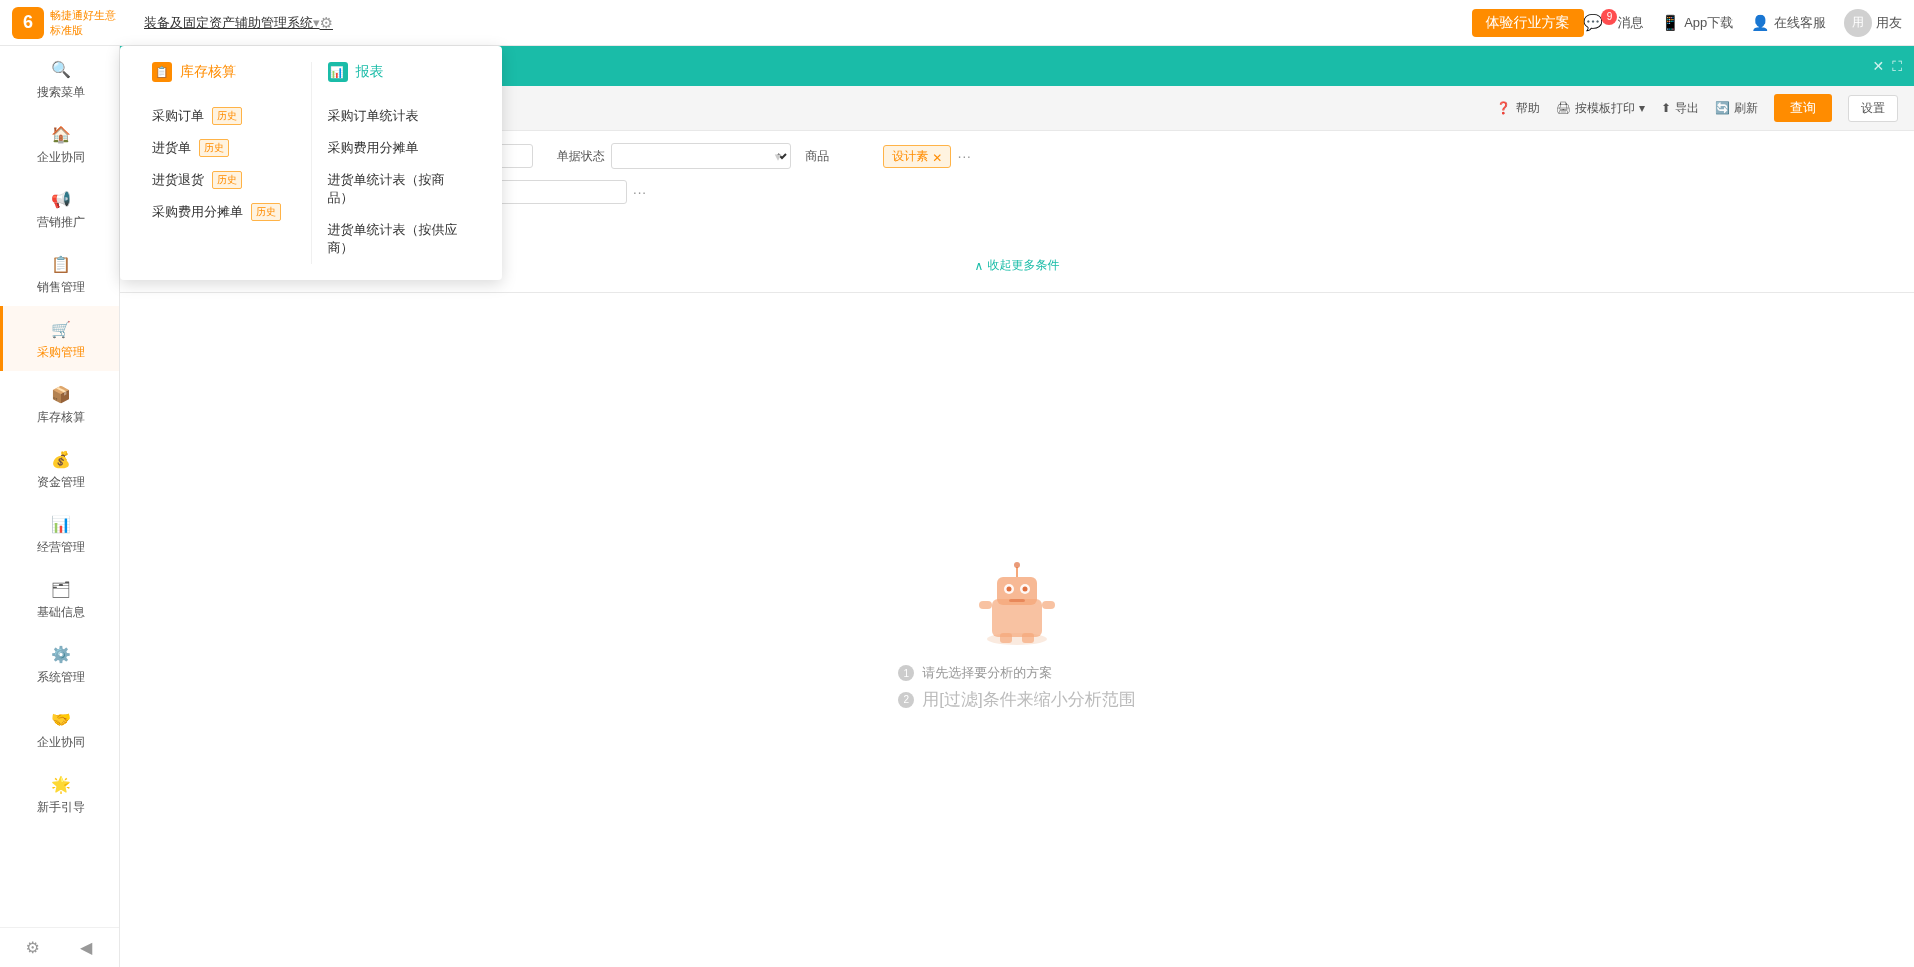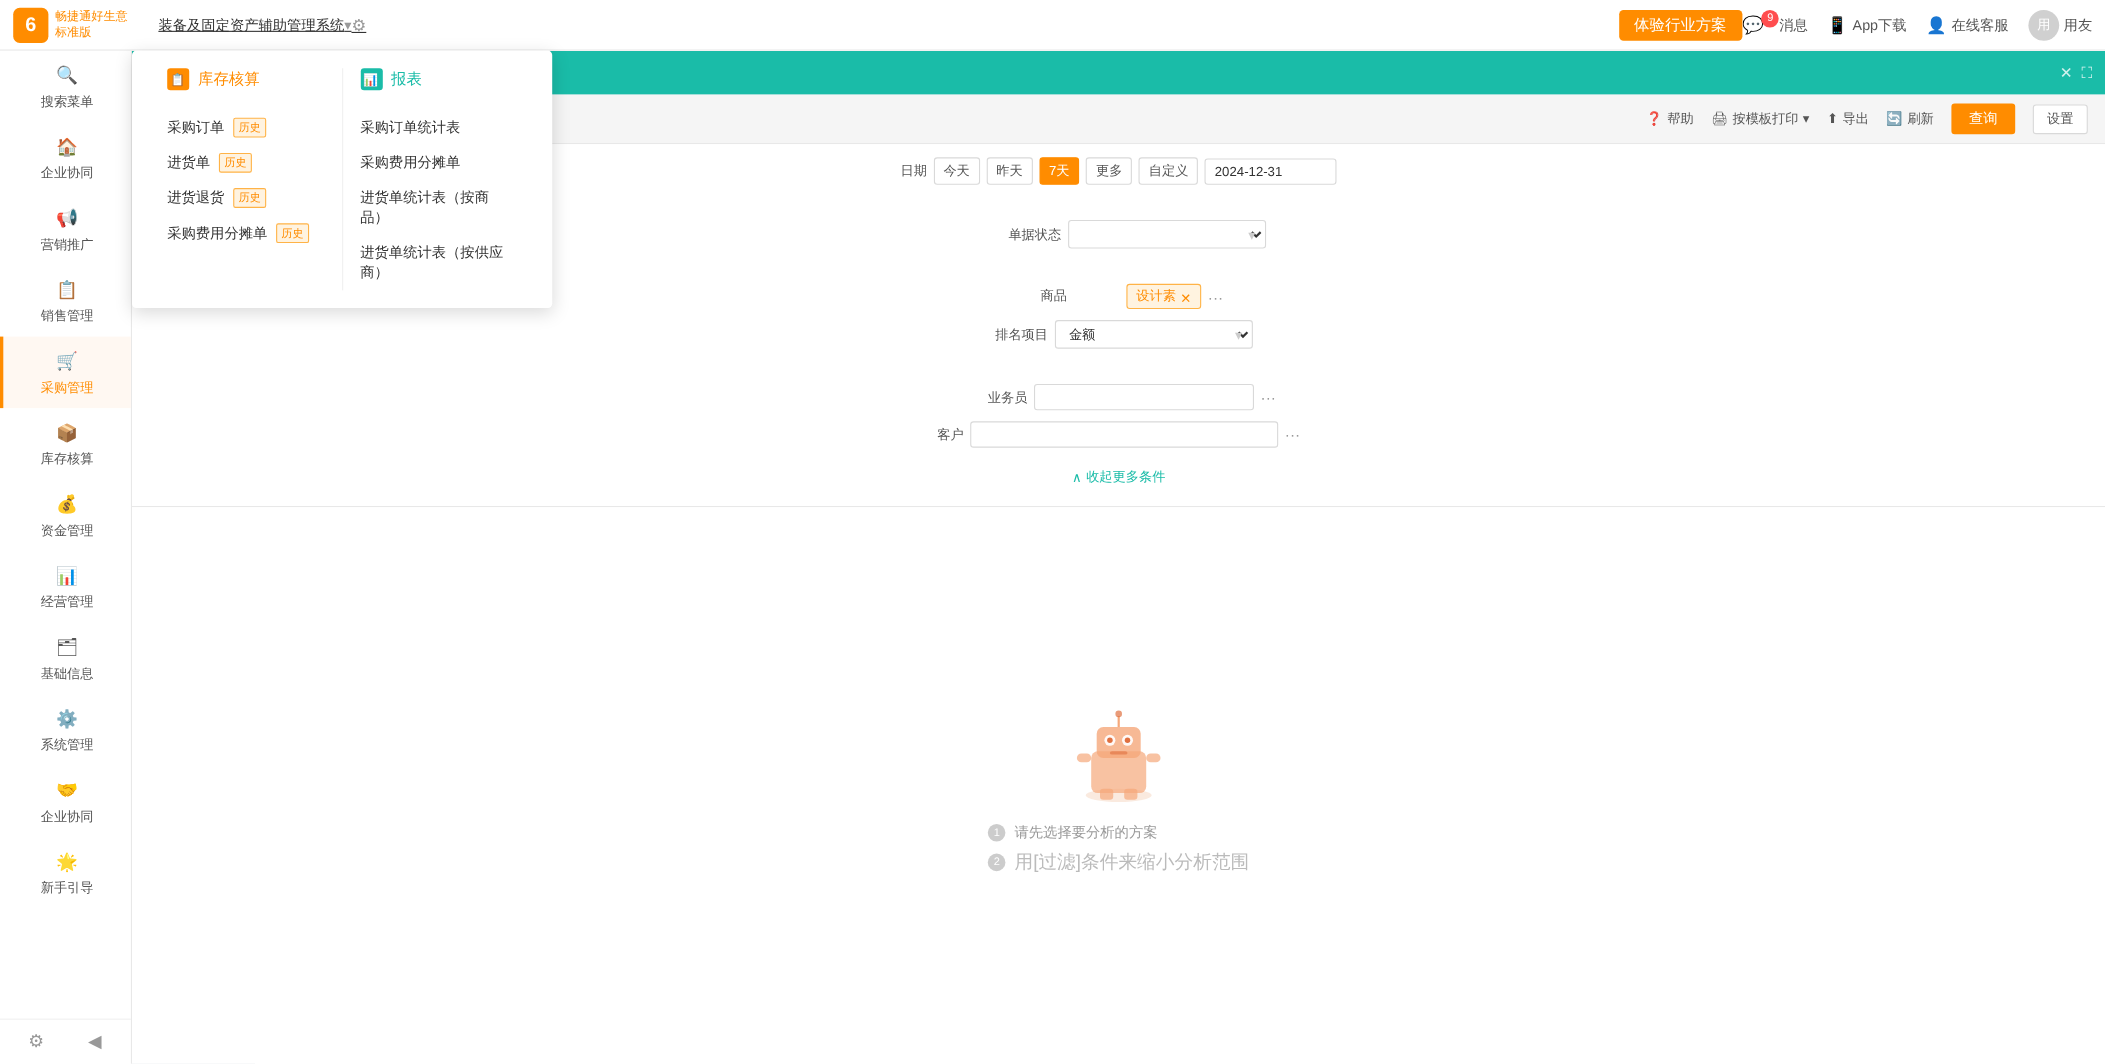--- a/index.html
+++ b/index.html
@@ -173,21 +173,21 @@
       font-size: 12px;
     }
 
     
     .filter-area {
       background: #fff;
       padding: 12px 16px;
       border-bottom: 1px solid #e8e8e8;
     }
     .filter-row {
-      display: flex; align-items: center; gap: 32px; margin-bottom: 10px; flex-direction: column;
+      display: flex; align-items: center; gap: 0; margin-bottom: 10px;
     }
     .filter-label { color: #555; font-size: 12px; white-space: nowrap; }
     .filter-control {
       display: flex; align-items: center; gap: 6px;
     }
     .filter-input {
       border: 1px solid #d9d9d9;
       border-radius: 3px;
       padding: 4px 8px;
       font-size: 12px;

